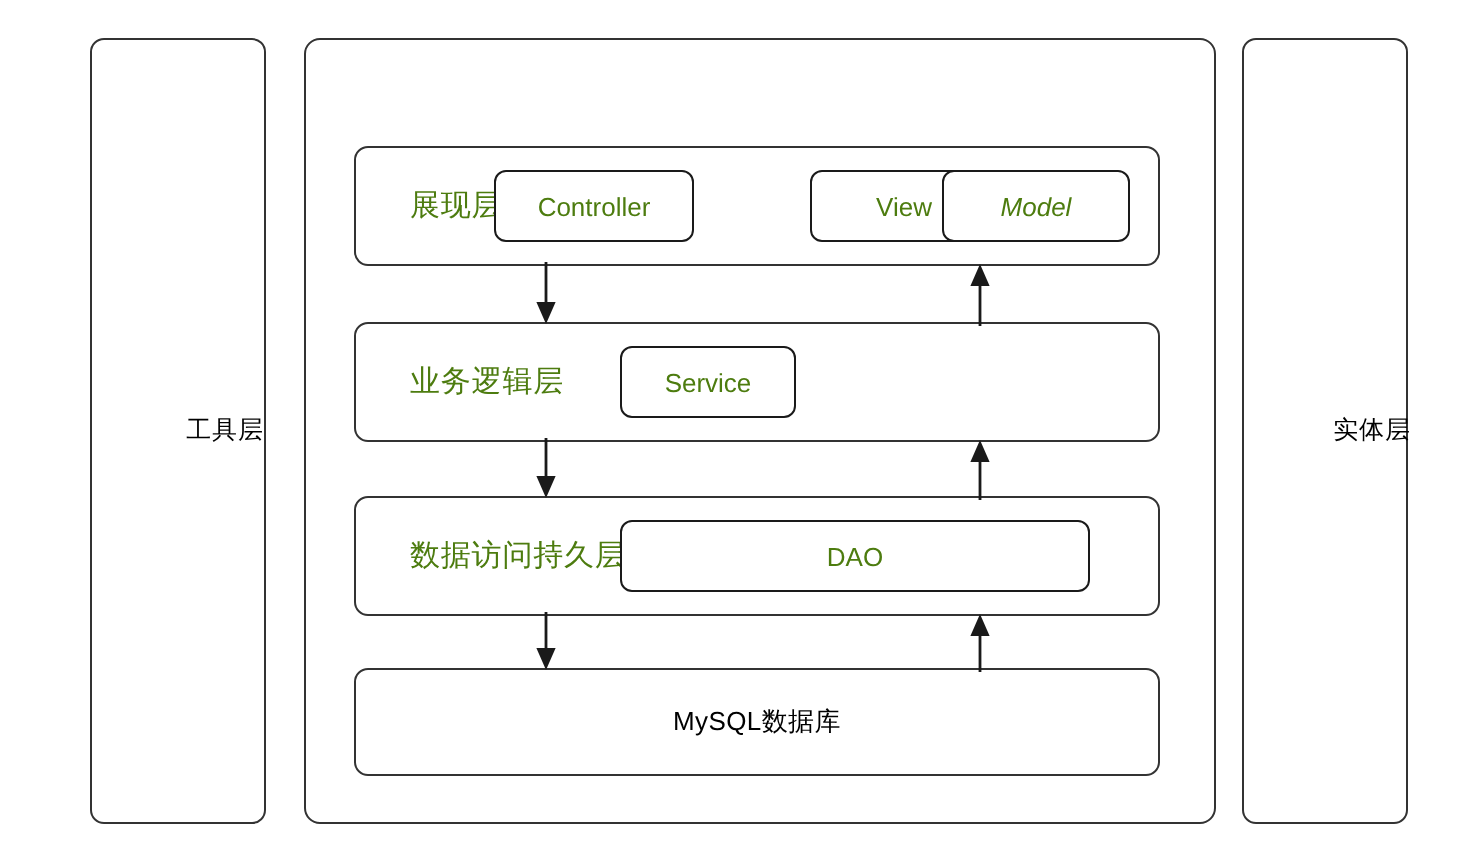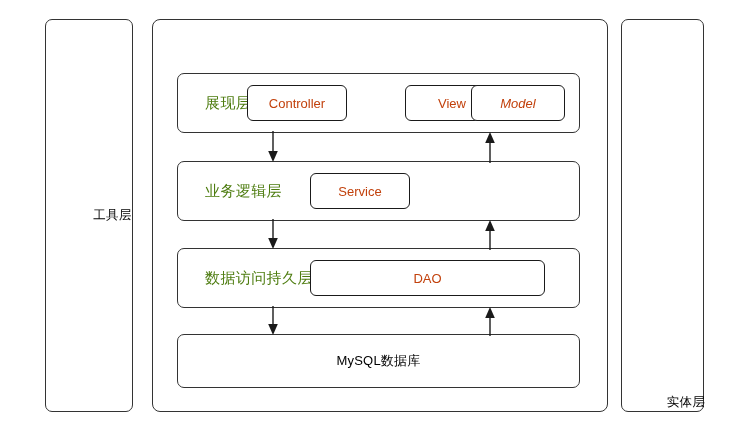--- a/index.html
+++ b/index.html
@@ -69,21 +69,21 @@
   .chip {
     position: absolute;
     box-sizing: border-box;
     border: 1.3px solid #1a1a1a;
     border-radius: 6px;
     background: #ffffff;
     display: flex;
     align-items: center;
     justify-content: center;
     font-size: 13px;
-    color: #c2410c;
+    color: #4d7c0f;
     white-space: nowrap;
   }
 
   
   .db-box {
     display: flex;
     align-items: center;
     justify-content: center;
     font-size: 13px;
     letter-spacing: 0.2px;
@@ -116,21 +116,21 @@
   <div class="box layer" style="left:177px; top:73px; width:403px; height:60px;">
     <span class="layer-label">展现层</span>
   </div>
   <div class="chip" style="left:247px; top:85px; width:100px; height:36px;">Controller</div>
   <div class="chip" style="left:365px; top:85px; width:94px; height:36px;margin-left:40px;">View</div>
   <div class="chip" style="left:471px; top:85px; width:94px; height:36px;font-style:italic;">Model</div>
 
   <div class="box layer" style="left:177px; top:161px; width:403px; height:60px;">
     <span class="layer-label">业务逻辑层</span>
   </div>
-  <div class="chip" style="left:310px; top:173px; width:100px; height:36px;">Service</div>
+  <div class="chip" style="left:310px; top:173px; width:88px; height:36px;">Service</div>
 
   <div class="box layer" style="left:177px; top:248px; width:403px; height:60px;">
     <span class="layer-label">数据访问持久层</span>
   </div>
   <div class="chip" style="left:310px; top:260px; width:235px; height:36px;">DAO</div>
 
   <div class="box db-box" style="left:177px; top:334px; width:403px; height:54px;">MySQL数据库</div>
 
   <svg class="connector" style="left:262px; top:131px; width:22px; height:32px;" viewBox="0 0 22 32">
     <line x1="11" y1="0" x2="11" y2="24"></line>
@@ -155,17 +155,17 @@
   <svg class="connector" style="left:262px; top:306px; width:22px; height:30px;" viewBox="0 0 22 30">
     <line x1="11" y1="0" x2="11" y2="22"></line>
     <polygon points="11,29 6.2,18 15.8,18"></polygon>
   </svg>
 
   <svg class="connector" style="left:479px; top:306px; width:22px; height:30px;" viewBox="0 0 22 30">
     <line x1="11" y1="30" x2="11" y2="8"></line>
     <polygon points="11,1 6.2,12 15.8,12"></polygon>
   </svg>
 
-  <div class="box pillar" style="left:621px; top:19px; width:83px; height:393px;align-items:flex-end;">
+  <div class="box pillar" style="left:621px; top:19px; width:83px; height:393px;">
     <span class="pillar-label">实体层</span>
   </div>
 
 </div>
 
 </body></html>

